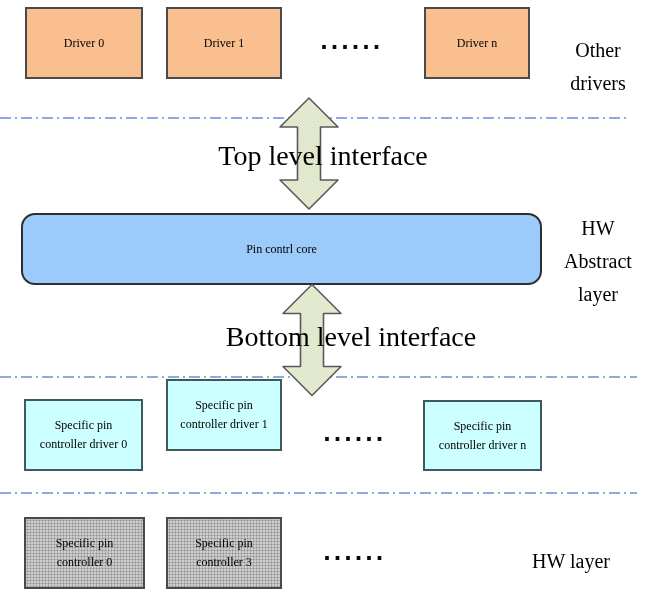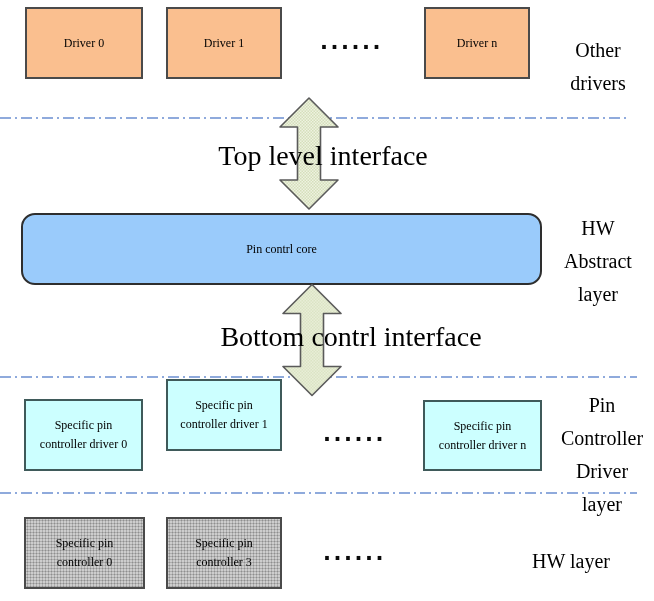--- a/index.html
+++ b/index.html
@@ -68,26 +68,25 @@
     <path d="M30 1 L59 30 L41.5 30 L41.5 83 L59 83 L30 112 L1 83 L18.5 83 L18.5 30 L1 30 Z" fill="url(#arrowPat)" stroke="#5a5a5a" stroke-width="1.6" stroke-linejoin="round"></path>
   </svg>
   <div class="iface" style="left:315px;top:156px">Top level interface</div>
 
   <div class="box core" style="left:21px;top:213px;width:521px;height:72px">Pin contrl core</div>
   <div class="layer-label" style="left:552px;top:212px">HW Abstract layer</div>
 
   <svg class="arrow" style="left:282px;top:283px" width="60" height="114" viewBox="0 0 60 113">
     <path d="M30 1 L59 30 L41.5 30 L41.5 83 L59 83 L30 112 L1 83 L18.5 83 L18.5 30 L1 30 Z" fill="url(#arrowPat)" stroke="#5a5a5a" stroke-width="1.6" stroke-linejoin="round"></path>
   </svg>
-  <div class="iface" style="left:343px;top:337px">Bottom contrl interface</div>
+  <div class="iface" style="left:343px;top:337px">Bottom level interface</div>
 
   <div class="box pinctrl" style="left:24px;top:399px;width:119px;height:72px">Specific pin controller driver 0</div>
   <div class="box pinctrl" style="left:166px;top:379px;width:116px;height:72px">Specific pin controller driver 1</div>
   <div class="dots" style="left:323px;top:424px">......</div>
   <div class="box pinctrl" style="left:423px;top:400px;width:119px;height:71px">Specific pin controller driver n</div>
-  <div class="layer-label" style="left:556px;top:389px">Pin Controller Driver layer</div>
 
   <div class="box hw" style="left:24px;top:517px;width:121px;height:72px">Specific pin controller 0</div>
   <div class="box hw" style="left:166px;top:517px;width:116px;height:72px">Specific pin controller 3</div>
   <div class="dots" style="left:323px;top:543px">......</div>
   <div class="layer-label nowrap" style="left:525px;top:545px">HW layer</div>
 
 </div>
 
 </body></html>

